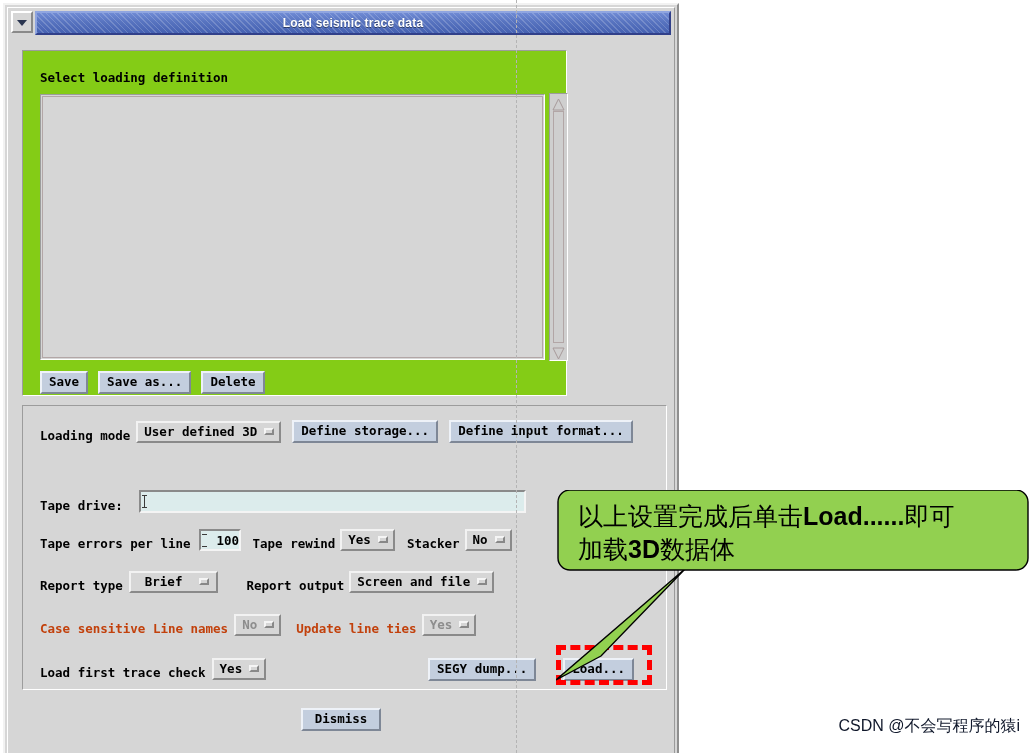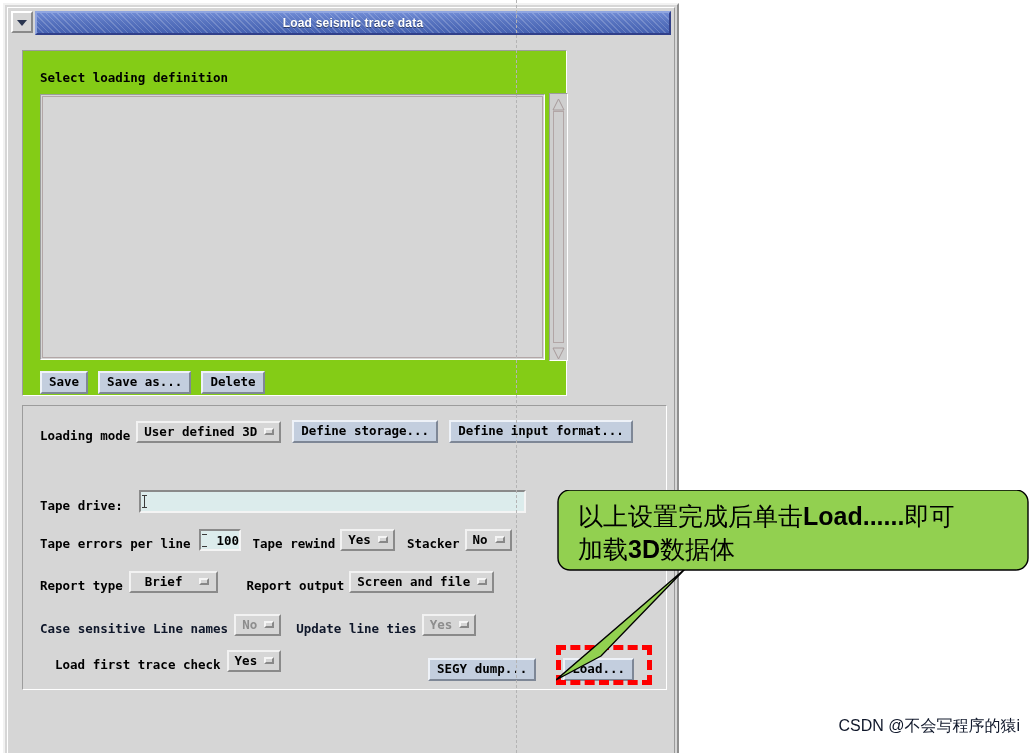--- a/index.html
+++ b/index.html
@@ -120,21 +120,21 @@
   }
   .caret:before,.caret:after{
     content:"";position:absolute;left:-2px;width:5px;height:1px;background:#3a3a3a;
   }
   .caret:before{top:0;}
   .caret:after{bottom:0;}
   .lbl{
     font-family:"DejaVu Sans Mono","Liberation Mono",monospace;
     font-size:12.5px;font-weight:bold;color:#000;white-space:nowrap;
   }
-  .lbl.dis,.optmenu.dis{color:#0f172a;}
+  .lbl.dis,.optmenu.dis{color:#c2410c;}
   .optmenu.dis{color:#8d8d8d;}
 
   
   #group-top{
     position:absolute;left:14px;top:42px;width:545px;height:346px;
     background:#84cc16;
   }
   #group-top-label{position:absolute;left:17px;top:19px;}
   #listbox{
     position:absolute;left:17px;top:43px;width:505px;height:266px;
@@ -301,33 +301,36 @@
           <span>No</span>
           <span class="optind"></span>
         </span>
         <span class="lbl dis" style="margin-left:15px;">Update line ties</span>
         <span class="optmenu dis" style="margin-left:5px;">
           <span>Yes</span>
           <span class="optind"></span>
         </span>
       </div>
 
-      <div class="row" style="left:17px;top:244px;margin-left:15px;">
+      <div class="row" style="left:17px;top:252px;">
         <span class="lbl">Load first trace check</span>
         <span class="optmenu" style="margin-left:6px;">
           <span>Yes</span>
           <span class="optind"></span>
         </span>
       </div>
       <div class="row" style="left:405px;top:252px;">
         <span class="btn">SEGY dump...</span>
         <span class="btn" style="margin-left:27px;">Load...</span>
       </div>
     </div>
 
+    <div id="dismiss-wrap">
+      <span class="btn" style="padding:2px 12px 3px 12px;">Dismiss</span>
+    </div>
 
   </div>
 </div>
 
 <div id="load-highlight"></div>
 
 <div id="callout">
   <svg width="474" height="196" viewBox="0 0 474 196">
     <path d="M 45 166 L 0 190 L 130 78 Z" fill="#92d050" stroke="#000000" stroke-width="1.4"></path>
     <rect x="2" y="0" width="470" height="80" rx="12" ry="12" fill="#92d050" stroke="#000000" stroke-width="1.4"></rect>

